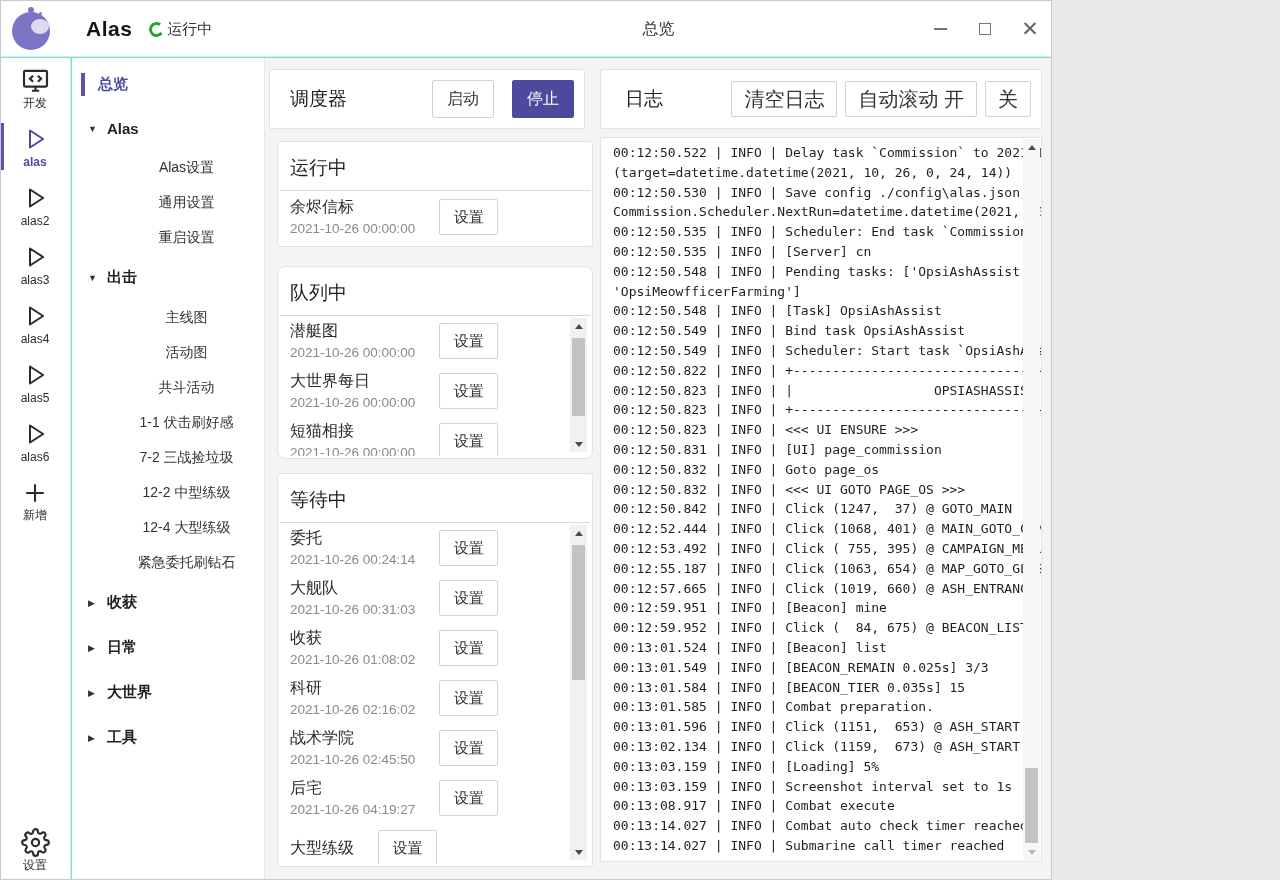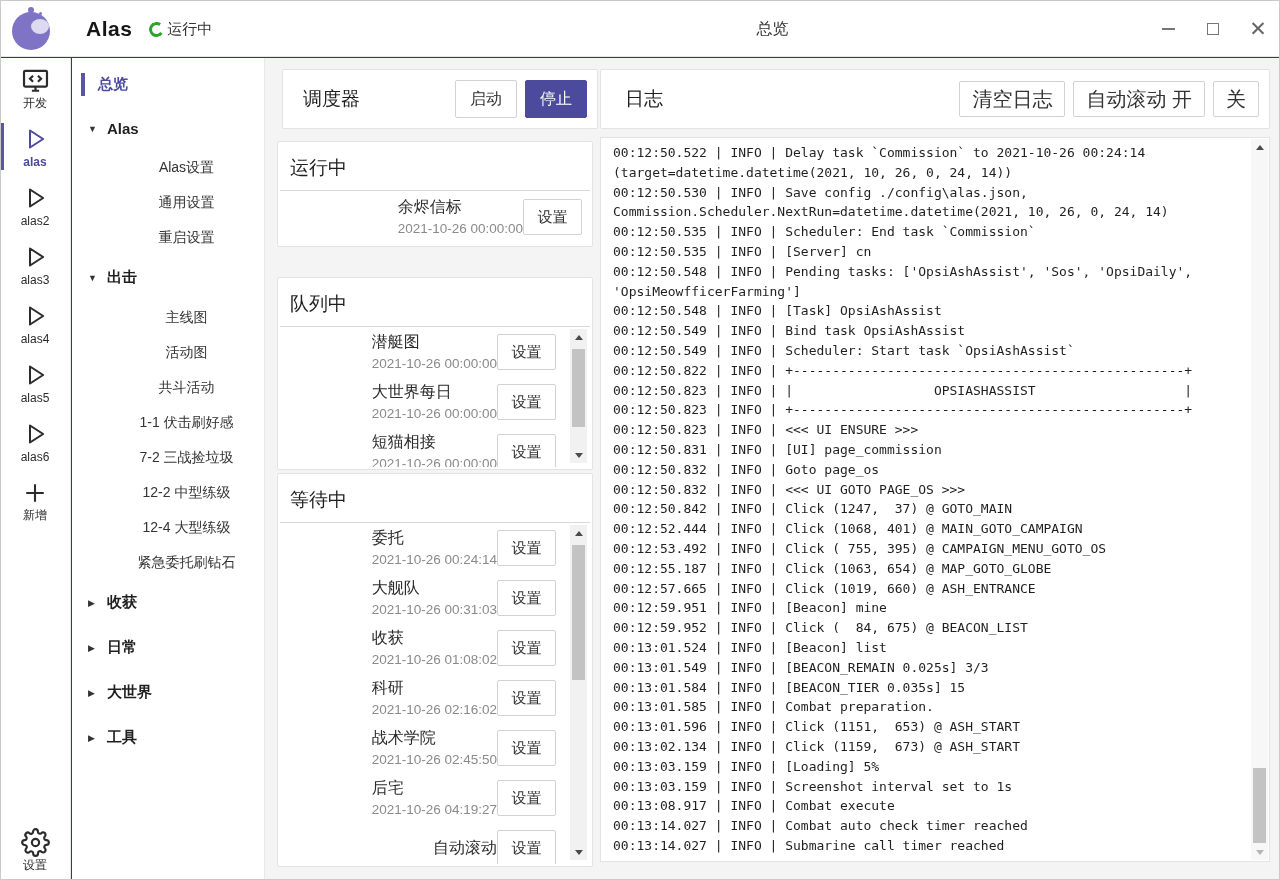--- a/index.html
+++ b/index.html
@@ -2,21 +2,21 @@
 <html style="--accent: #4b4a9d; --accent-bar: #5a55a5; --green: #2aa52a;"><head>
 <meta charset="utf-8">
 <style>
   * { box-sizing: border-box; }
   html,body { margin:0; padding:0; }
   body {
     width:1280px; height:880px; overflow:hidden;
     font-family:"Liberation Sans","DejaVu Sans",sans-serif;
     background:#e9e9e9; color:#222;
   }
-  .window { position:relative; width:1280px; height:880px; background:#701a75; }
+  .window { position:relative; width:1052px; height:880px; background:#5eead4; }
   .window-frame { position:absolute; inset:0; border:1px solid #c9c9c9; pointer-events:none; z-index:50; }
 
   
   .titlebar { position:absolute; top:0; left:0; right:0; height:57px; background:#fff;
               border-bottom:1px solid #e6e6e6; z-index:10; }
   .brand { position:absolute; left:10px; top:6px; height:46px; display:flex; align-items:center; }
   .logo { position:relative; width:46px; height:46px; }
   .logo .blob { position:absolute; left:2px; top:6px; width:38px; height:38px; border-radius:50%; background:#7d74c5; }
   .logo .hole { position:absolute; left:21px; top:13px; width:18px; height:15px; border-radius:50%; background:#dcd9f0; }
   .logo .dot1 { position:absolute; left:18px; top:1px; width:6px; height:6px; border-radius:50%; background:#7d74c5; }
@@ -56,40 +56,40 @@
   .menu-section-header { display:flex; align-items:center; gap:9px; padding:13px 0 13px 16px;
                          font-size:15px; font-weight:bold; color:#1f1f1f; cursor:pointer; }
   .menu-caret { font-size:9px; color:#333; width:10px; }
   .menu-item { padding:9px 0 9px 37px; font-size:14px; color:#333; cursor:pointer; line-height:17px;text-align:center; }
 
   
   .main { position:absolute; top:58px; left:265px; right:0; bottom:0; background:#f4f4f5; }
   .card { position:absolute; background:#fff; border:1px solid #e3e3e3; border-radius:2px; }
   .panel-title { font-size:19px; color:#1f1f1f; }
 
-  .card-scheduler { left:17px; top:11px; width:316px; height:60px; display:flex; align-items:center;
+  .card-scheduler { left:4px; top:11px; width:316px; height:60px; display:flex; align-items:center;
                     justify-content:space-between; padding:0 10px 0 20px; }
-  .sched-btns { display:flex; gap:8px; }
+  .sched-btns { display:flex; gap:18px; }
   .btn { font-family:inherit; background:#fff; border:1px solid #d2d2d2; border-radius:2px;
          font-size:16px; color:#333; height:38px; padding:0 14px; cursor:pointer; }
   .btn.primary { background:var(--accent,#4b4a9d); border-color:var(--accent,#4b4a9d); color:#fff; }
   .btn.sm { height:36px; width:59px; padding:0; font-size:15px; }
 
   .card-running { left:12px; top:83px; width:316px; height:106px; }
-  .card-pending { left:12px; top:219px; width:316px; height:193px; }
+  .card-pending { left:12px; top:208px; width:316px; height:193px;border-radius:8px; }
   .card-waiting { left:12px; top:415px; width:316px; height:394px; }
   .panel-h { padding:13px 12px 9px 12px; }
   .panel-divider { border-top:1px solid #d8d8d8; margin:0 2px; }
   .task-list { position:relative; overflow:hidden; }
   .card-pending .task-list { height:140px; }
   .card-waiting .task-list { height:341px; }
   .task-rows { padding:0 30px 0 0; }
   .card-running .task-rows { padding:0; }
-  .task-row { display:flex; align-items:center; justify-content:flex-end;
-              height:50px; padding:0 6px 0 12px; }
+  .task-row { display:flex; align-items:center; justify-content:flex-start;
+              height:50px; padding:0 6px 0 12px;gap:24px; }
   .card-running .task-row { height:52px; padding:0 10px 0 12px; }
   .task-name { font-size:16px; color:#2b2b2b; line-height:20px; }
   .task-time { font-size:13.5px; color:#8a8a8a; line-height:17px; margin-top:3px; }
 
   
   .sb { position:absolute; top:2px; bottom:4px; right:5px; width:17px; background:#f1f1f1; }
   .sb-arrow { position:absolute; left:0; width:17px; height:16px; display:flex; align-items:center; justify-content:center; cursor:pointer; }
   .sb-arrow.up { top:0; } .sb-arrow.down { bottom:0; }
   .tri-up { width:0; height:0; border-left:4px solid transparent; border-right:4px solid transparent; border-bottom:5px solid #4a4a4a; }
   .tri-down { width:0; height:0; border-left:4px solid transparent; border-right:4px solid transparent; border-top:5px solid #4a4a4a; }
@@ -359,21 +359,21 @@
             </div>
             <div class="task-row">
               <div class="task-info">
                 <div class="task-name">后宅</div>
                 <div class="task-time">2021-10-26 04:19:27</div>
               </div>
               <button class="btn sm">设置</button>
             </div>
             <div class="task-row">
               <div class="task-info">
-                <div class="task-name">自动滚动</div>
+                <div class="task-name">大型练级</div>
               </div>
               <button class="btn sm">设置</button>
             </div>
           </div>
         <div class="sb">
           <div class="sb-arrow up">
               <div class="tri-up"></div>
             </div>
           <div class="sb-thumb" style="top:20px;height:135px;"></div>
           <div class="sb-arrow down">

